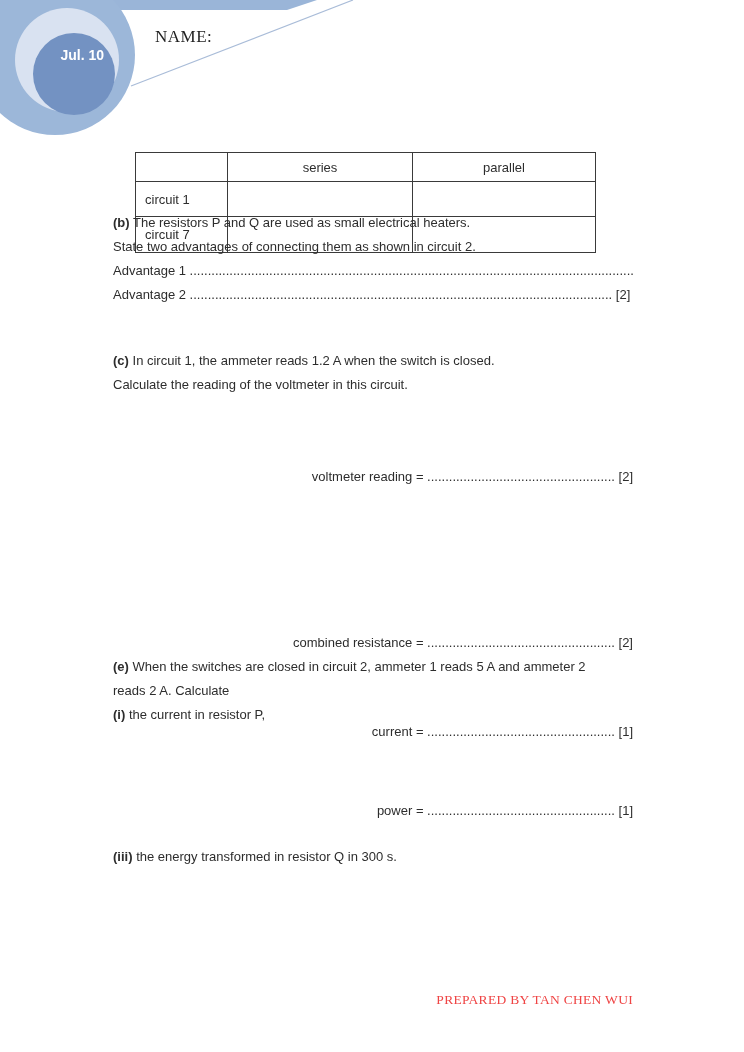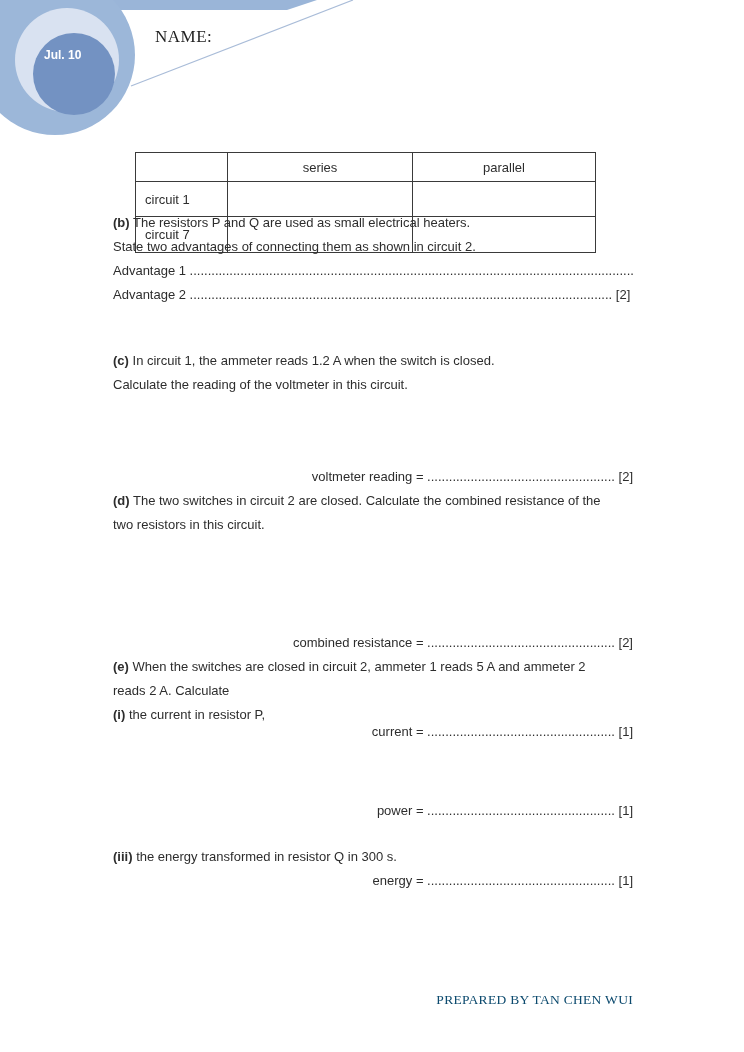--- a/index.html
+++ b/index.html
@@ -3,42 +3,42 @@
 <meta charset="utf-8">
 <style>
   html,body { margin:0; padding:0; background:#ffffff; }
   .page {
     position:relative; width:744px; height:1052px; background:#ffffff;
     font-family:"Liberation Sans", sans-serif; color:#2d2d2d; overflow:hidden;
   }
   .header-art { position:absolute; left:0; top:0; }
   .date-badge {
     position:absolute; left:44px; top:47px; width:60px; line-height:16px;
-    text-align:left; color:#ffffff; font-weight:bold; font-size:12px;
+    text-align:right; color:#ffffff; font-weight:bold; font-size:14px;
   }
   .name-label {
     position:absolute; left:155px; top:27px;
     font-family:"Liberation Serif", serif; font-size:17px; letter-spacing:0.5px; color:#1f1f1f;
   }
   .results-table {
     position:absolute; left:135px; top:109px; border-collapse:collapse; table-layout:fixed;
     font-size:13px; color:#2d2d2d;margin-top:43px;
   }
   .results-table td { border:1.5px solid #3a3a3a; padding:0; }
   .results-table .hrow td { height:28px; text-align:center; }
   .results-table .drow1 td { height:34px; }
   .results-table .drow2 td { height:35px; }
   .results-table .rowlabel { padding-left:9px; }
   .qblock { position:absolute; left:113px; width:520px; }
   .qline { font-size:13px; line-height:24px; white-space:nowrap; overflow:hidden; }
   .answer { position:absolute; left:113px; width:520px; text-align:right; }
   .bold { font-weight:bold; }
   .footer {
     position:absolute; left:113px; top:991px; width:520px; text-align:right;
-    font-family:"Liberation Serif", serif; font-size:13.5px; letter-spacing:0.3px; color:#0c4a6e;
+    font-family:"Liberation Serif", serif; font-size:13.5px; letter-spacing:0.3px; color:#ef4444;
     line-height:18px;
   }
 </style>
 </head>
 <body>
 
 <div class="page">
 
   <svg class="header-art" width="380" height="150" viewBox="0 0 380 150">
     <polygon points="28,0 317,0 287,10 28,10" fill="#9ab5d8"></polygon>
@@ -84,39 +84,34 @@
     <div class="qline">Advantage 2 ..................................................................................................................... [2]</div>
   </div>
 
   <div class="qblock" style="top:349px">
     <div class="qline"><span class="bold">(c)</span> <span>In circuit 1, the ammeter reads 1.2 A when the switch is closed.</span></div>
     <div class="qline">Calculate the reading of the voltmeter in this circuit.</div>
   </div>
 
   <div class="qline answer" style="top:465px">voltmeter reading = .................................................... [2]</div>
 
-  <div class="qblock" style="top:489px">
-    <div class="qline"><span class="bold">(d)</span> <span>The two switches in circuit 2 are closed. Calculate the combined resistance of the</span></div>
-    <div class="qline">two resistors in this circuit.</div>
-  </div>
 
   <div class="qline answer" style="top:631px">combined resistance = .................................................... [2]</div>
 
   <div class="qblock" style="top:655px">
     <div class="qline"><span class="bold">(e)</span> <span>When the switches are closed in circuit 2, ammeter 1 reads 5 A and ammeter 2</span></div>
     <div class="qline">reads 2 A. Calculate</div>
     <div class="qline"><span class="bold">(i)</span> <span>the current in resistor P,</span></div>
   </div>
 
   <div class="qline answer" style="top:720px">current = .................................................... [1]</div>
 
 
   <div class="qline answer" style="top:799px">power = .................................................... [1]</div>
 
   <div class="qblock" style="top:845px">
     <div class="qline"><span class="bold">(iii)</span> <span>the energy transformed in resistor Q in 300 s.</span></div>
   </div>
 
-  <div class="qline answer" style="top:869px">energy = .................................................... [1]</div>
 
   <div class="footer">PREPARED BY TAN CHEN WUI</div>
 
 </div>
 
 </body></html>

